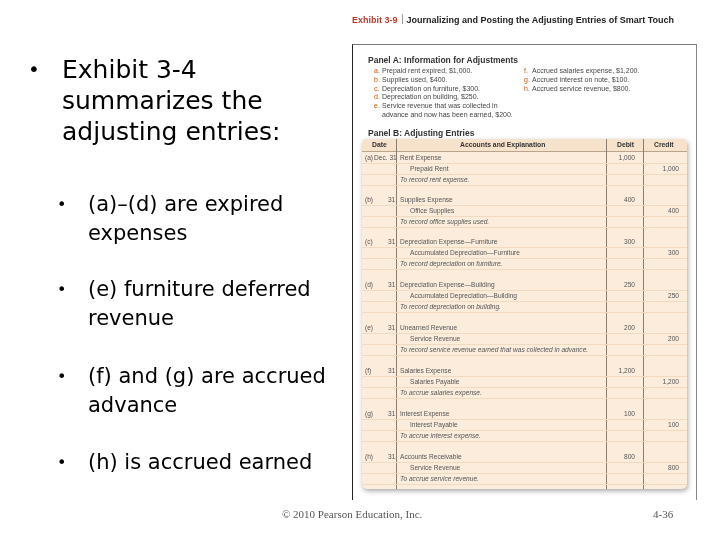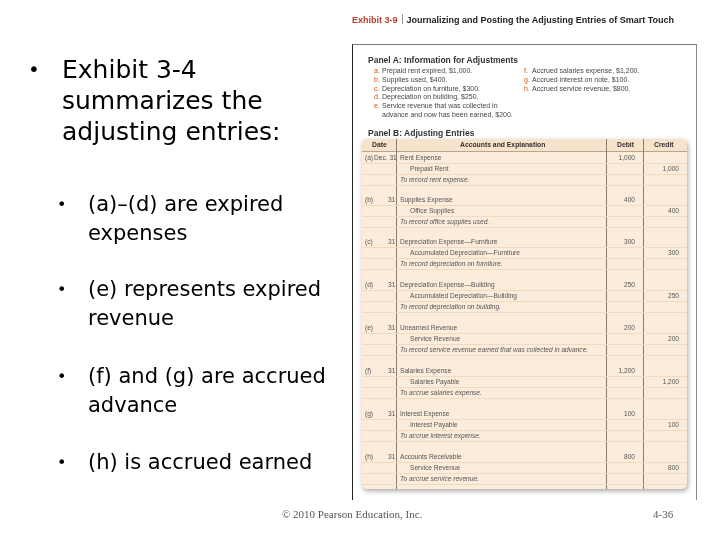--- a/index.html
+++ b/index.html
@@ -73,21 +73,21 @@
   <div class="main-bullet">
     <span class="dot">•</span>
     <span class="txt">Exhibit 3-4 summarizes the adjusting entries:</span>
   </div>
   <div class="sub-bullet" style="top:190px">
     <span class="dot">•</span>
     <span class="txt">(a)–(d) are expired expenses</span>
   </div>
   <div class="sub-bullet" style="top:275px">
     <span class="dot">•</span>
-    <span class="txt">(e) represents expired revenue</span>
+    <span class="txt">(e) furniture deferred revenue</span>
   </div>
   <div class="sub-bullet" style="top:362px">
     <span class="dot">•</span>
     <span class="txt">(f) and (g) are accrued advance</span>
   </div>
   <div class="sub-bullet" style="top:448px">
     <span class="dot">•</span>
     <span class="txt">(h) is accrued earned</span>
   </div>
 </div>

